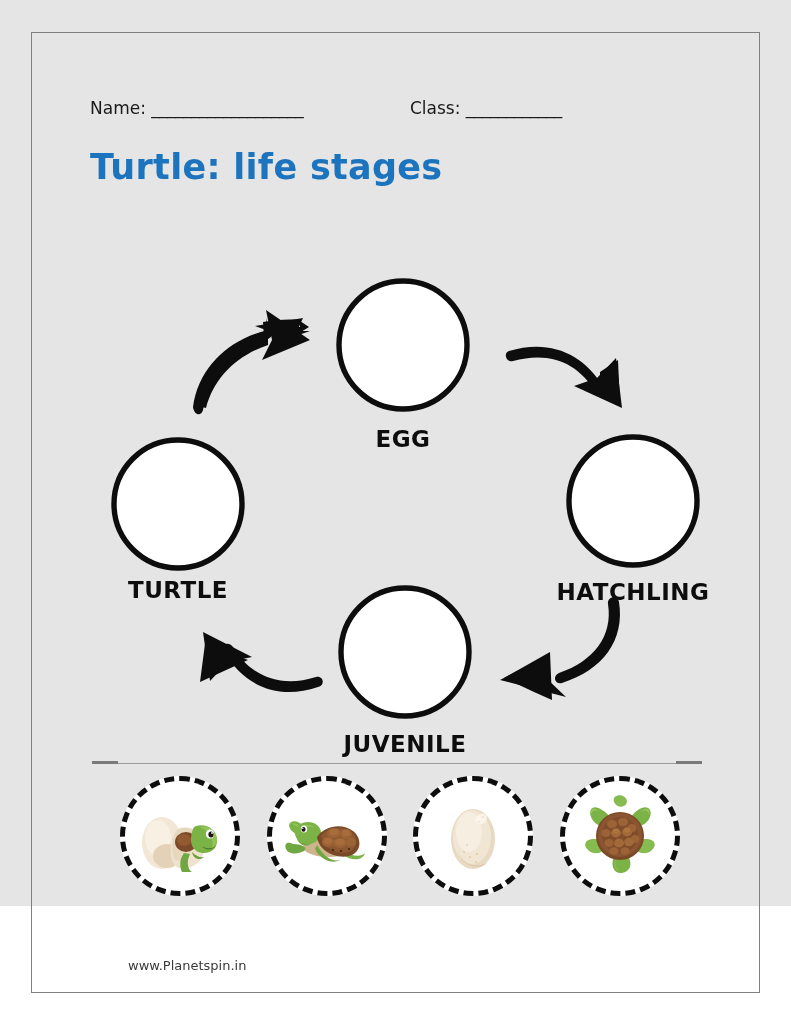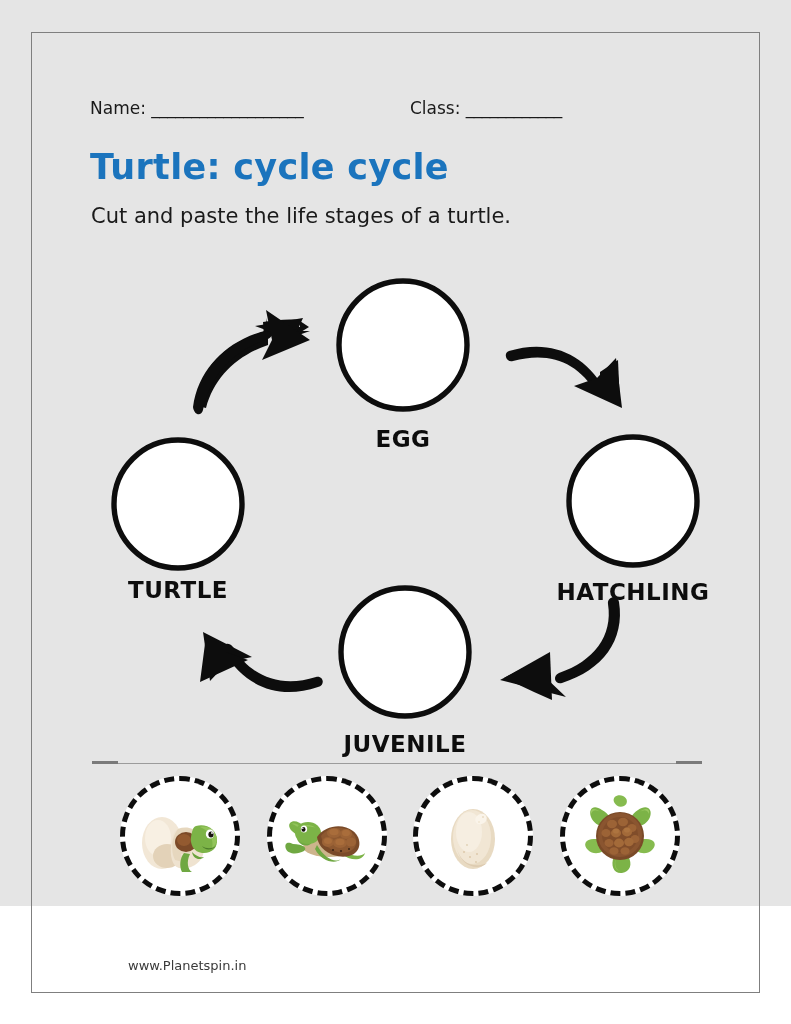--- a/index.html
+++ b/index.html
@@ -171,22 +171,21 @@
     <div class="field field-name">
       <span class="lbl">Name:</span>
       <span class="blank">___________________</span>
     </div>
     <div class="field field-class">
       <span class="lbl">Class:</span>
       <span class="blank">____________</span>
     </div>
   </div>
 
-  <div class="title">Turtle: cycle cycle</div>
-  <div class="subtitle">Cut and paste the life stages of a turtle.</div>
+  <div class="title">Turtle: life stages</div>
 
   <svg id="cycle" viewBox="0 0 791 1024">
 
     <circle class="stage-circle interact" cx="403" cy="345" r="64"></circle>
     <text class="stage-label" x="403" y="447">EGG</text>
 
     <circle class="stage-circle interact" cx="633" cy="501" r="64"></circle>
     <text class="stage-label" x="633" y="600">HATCHLING</text>
 
     <circle class="stage-circle interact" cx="405" cy="652" r="64"></circle>

